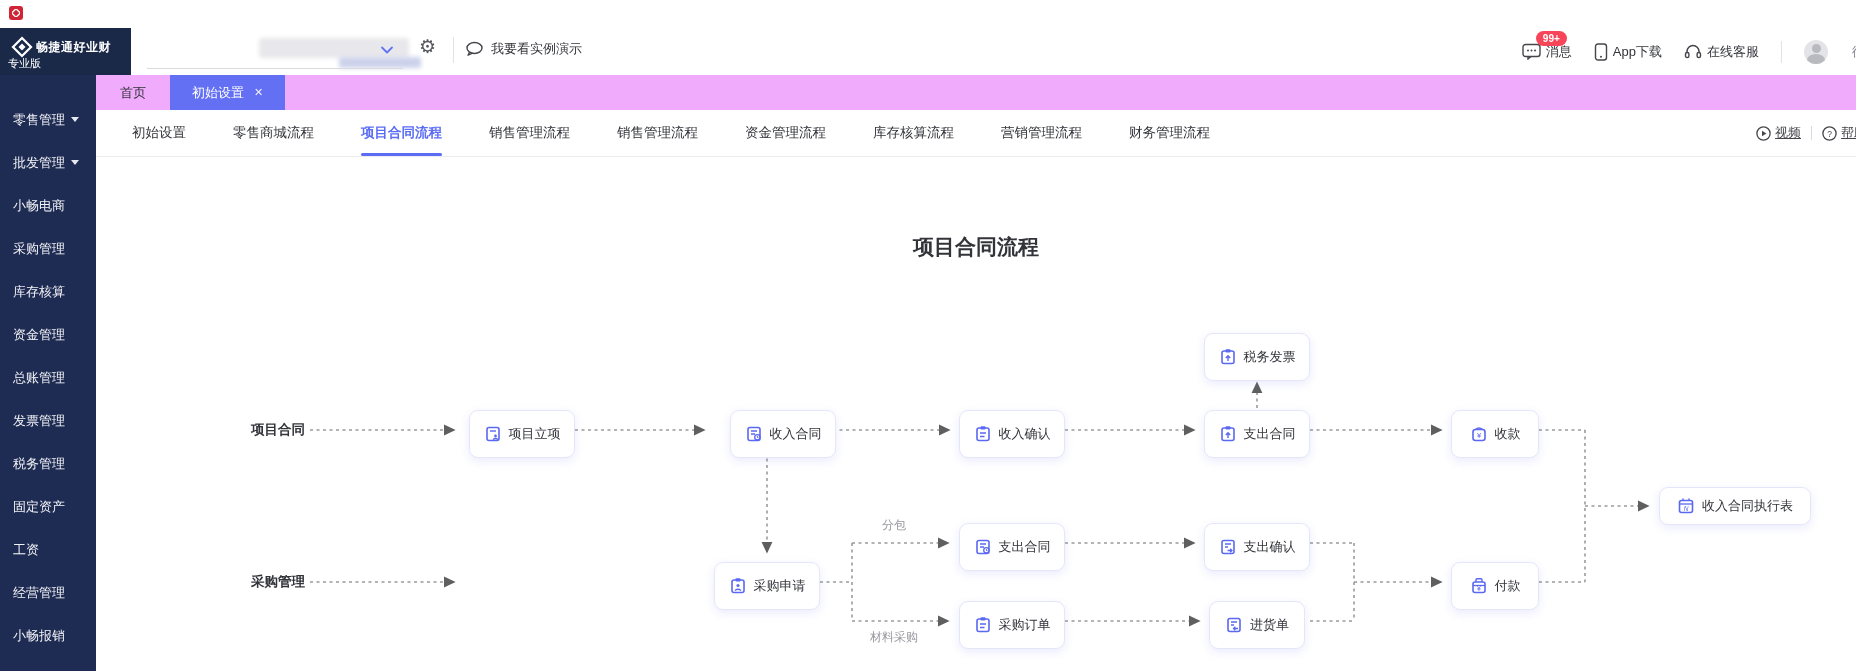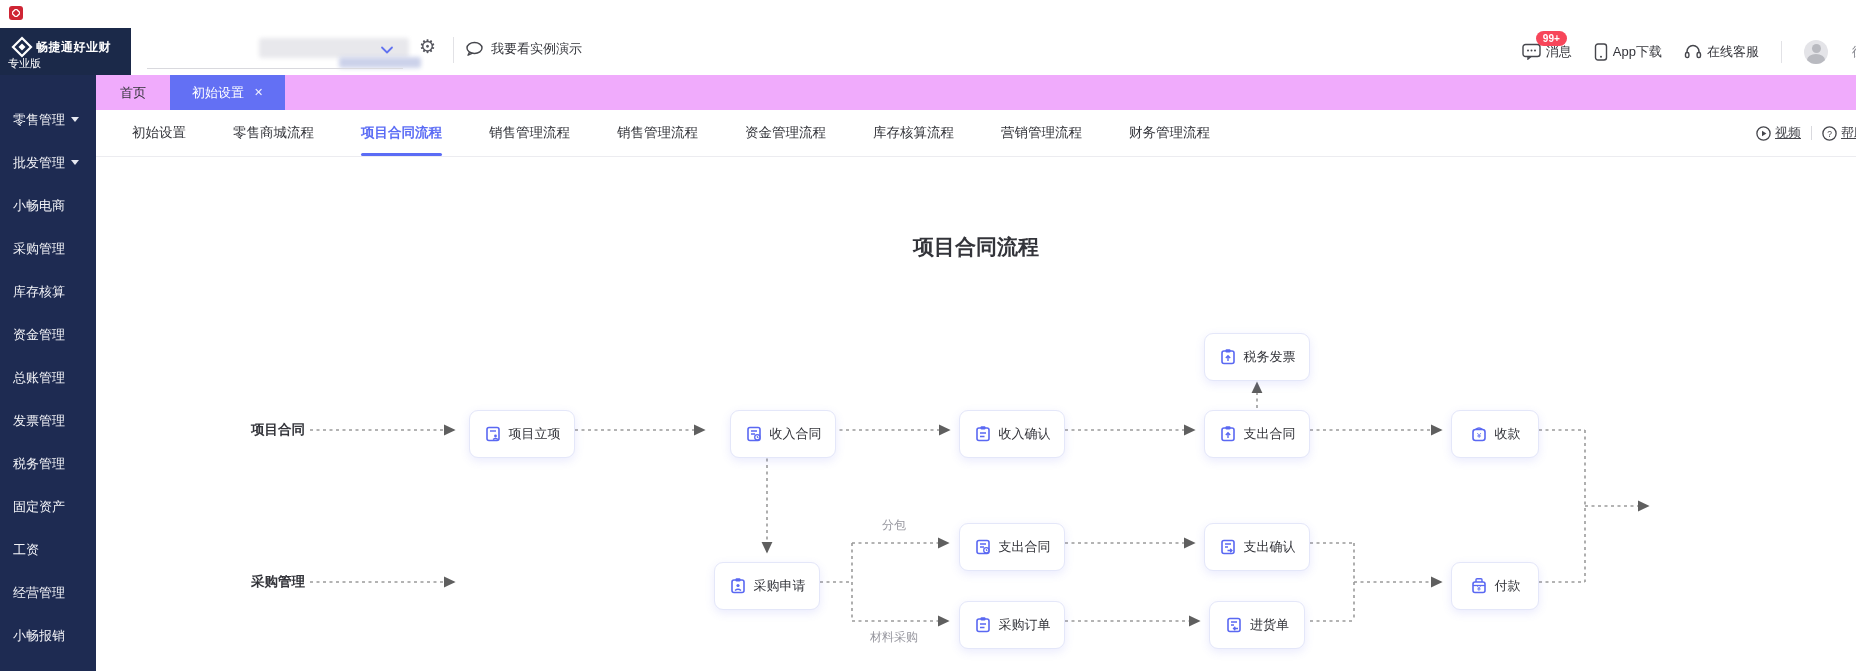--- a/index.html
+++ b/index.html
@@ -369,17 +369,26 @@
         </div>
         <div class="node" style="left:1355px; top:405px; width:88px;">
           <svg width="18" height="18" viewBox="0 0 18 18">
               <rect x="3" y="5" width="12" height="10.5" rx="2" fill="none" stroke="#5a68f2" stroke-width="1.6"></rect>
               <path d="M3 8.5 H15" stroke="#5a68f2" stroke-width="1.3"></path>
               <path d="M6 5 V2.8 a1 1 0 0 1 1 -1 H11 a1 1 0 0 1 1 1 V5" fill="none" stroke="#5a68f2" stroke-width="1.4"></path>
               <text x="9" y="14.2" font-size="7" text-anchor="middle" fill="#5a68f2" font-family="sans-serif">¥</text>
             </svg>
           <span>付款</span>
         </div>
+        <div class="node" style="left:1563px; top:330px; width:152px; height:38px;">
+          <svg width="18" height="18" viewBox="0 0 18 18">
+              <rect x="2.5" y="3.5" width="13" height="12" rx="2" fill="none" stroke="#5a68f2" stroke-width="1.6"></rect>
+              <path d="M2.5 7 H15.5" stroke="#5a68f2" stroke-width="1.3"></path>
+              <path d="M6 1.5 V4 M12 1.5 V4" stroke="#5a68f2" stroke-width="1.4"></path>
+              <text x="9" y="14" font-size="6.5" text-anchor="middle" fill="#5a68f2" font-family="sans-serif" font-style="italic">N</text>
+            </svg>
+          <span>收入合同执行表</span>
+        </div>
 
       </div>
     </div>
   </div>
 </div>
 
 </body></html>

